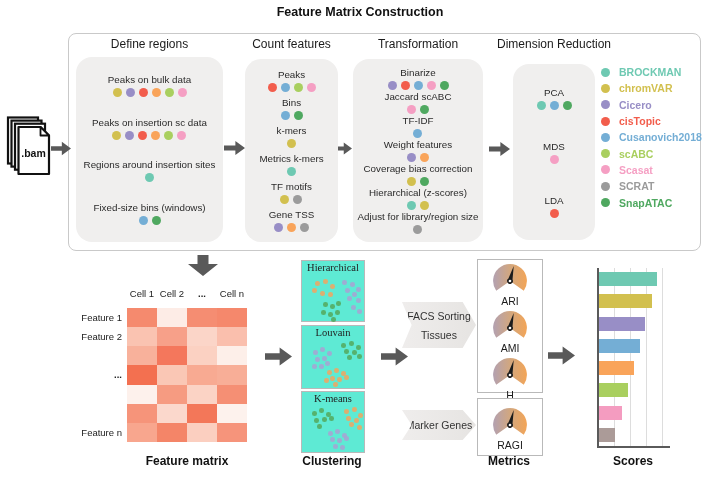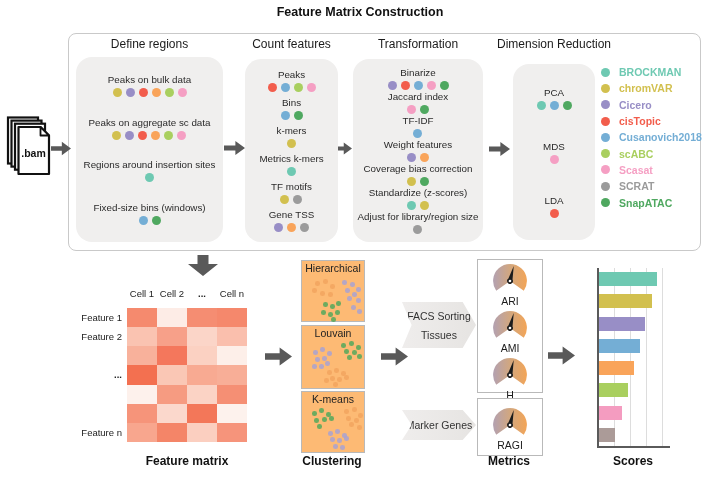--- a/index.html
+++ b/index.html
@@ -35,21 +35,21 @@
   .mx-h{width:30px;text-align:center;font-size:9.5px;color:#222;}
   .mx-h.bold-dots{font-weight:bold;}
   .mx-rlabels{left:58px;top:308px;width:64px;}
   .mx-rl{height:19.15px;line-height:19.15px;text-align:right;font-size:9.5px;color:#222;}
   .mx-rl.bold-dots{font-weight:bold;}
   .mx-grid{left:127px;top:308px;width:120px;height:134px;display:grid;
            grid-template-columns:repeat(4,30px);grid-template-rows:repeat(7,19.15px);}
   .caption{top:454px;text-align:center;font-size:12px;font-weight:bold;color:#111;}
 
   
-  .cl-box{left:301px;width:62px;height:60px;background:#fdba74;border:1px solid #b9b9b9;position:absolute;}
+  .cl-box{left:301px;width:62px;height:60px;background:#5eead4;border:1px solid #b9b9b9;position:absolute;font-family:Liberation Serif, serif;}
   .cl-title{text-align:center;font-size:10.5px;color:#222;margin-top:1px;}
   .cl-dot{position:absolute;width:4.6px;height:4.6px;border-radius:50%;opacity:.85;}
 
   
   .banner{background:linear-gradient(90deg,#efedec,#e6e4e2);color:#333;font-size:10.5px;
           display:flex;flex-direction:column;justify-content:center;align-items:center;text-align:center;
           clip-path:polygon(0% 0%,82% 0%,100% 50%,82% 100%,0% 100%,13% 50%);}
   .banner-facs{left:402px;top:302px;width:74px;height:46px;gap:7px;}
   .banner-marker{left:402px;top:410px;width:74px;height:30px;}
   .g-box{left:477px;width:64px;background:#fff;border:1px solid #b9b9b9;display:flex;flex-direction:column;
@@ -144,21 +144,21 @@
         <div class="dot-row">
           <span class="pdot" style="background: rgb(210, 192, 79);"></span>
           <span class="pdot" style="background: rgb(152, 142, 198);"></span>
           <span class="pdot" style="background: rgb(242, 93, 76);"></span>
           <span class="pdot" style="background: rgb(249, 164, 90);"></span>
           <span class="pdot" style="background: rgb(169, 207, 95);"></span>
           <span class="pdot" style="background: rgb(245, 159, 195);"></span>
         </div>
       </div>
       <div class="p-item">
-        <div class="p-label">Peaks on aggregate sc data</div>
+        <div class="p-label">Peaks on insertion sc data</div>
         <div class="dot-row">
           <span class="pdot" style="background: rgb(210, 192, 79);"></span>
           <span class="pdot" style="background: rgb(152, 142, 198);"></span>
           <span class="pdot" style="background: rgb(242, 93, 76);"></span>
           <span class="pdot" style="background: rgb(249, 164, 90);"></span>
           <span class="pdot" style="background: rgb(169, 207, 95);"></span>
           <span class="pdot" style="background: rgb(245, 159, 195);"></span>
         </div>
       </div>
       <div class="p-item">
@@ -235,21 +235,21 @@
         <div class="p-label">Binarize</div>
         <div class="dot-row">
           <span class="pdot" style="background: rgb(152, 142, 198);"></span>
           <span class="pdot" style="background: rgb(242, 93, 76);"></span>
           <span class="pdot" style="background: rgb(116, 174, 213);"></span>
           <span class="pdot" style="background: rgb(245, 159, 195);"></span>
           <span class="pdot" style="background: rgb(79, 168, 96);"></span>
         </div>
       </div>
       <div class="p-item">
-        <div class="p-label">Jaccard index</div>
+        <div class="p-label">Jaccard scABC</div>
         <div class="dot-row">
           <span class="pdot" style="background: rgb(245, 159, 195);"></span>
           <span class="pdot" style="background: rgb(79, 168, 96);"></span>
         </div>
       </div>
       <div class="p-item">
         <div class="p-label">TF-IDF</div>
         <div class="dot-row">
           <span class="pdot" style="background: rgb(116, 174, 213);"></span>
         </div>
@@ -262,21 +262,21 @@
         </div>
       </div>
       <div class="p-item">
         <div class="p-label">Coverage bias correction</div>
         <div class="dot-row">
           <span class="pdot" style="background: rgb(210, 192, 79);"></span>
           <span class="pdot" style="background: rgb(79, 168, 96);"></span>
         </div>
       </div>
       <div class="p-item">
-        <div class="p-label">Standardize (z-scores)</div>
+        <div class="p-label">Hierarchical (z-scores)</div>
         <div class="dot-row">
           <span class="pdot" style="background: rgb(110, 201, 178);"></span>
           <span class="pdot" style="background: rgb(210, 192, 79);"></span>
         </div>
       </div>
       <div class="p-item">
         <div class="p-label">Adjust for library/region size</div>
         <div class="dot-row">
           <span class="pdot" style="background: rgb(155, 155, 155);"></span>
         </div>

